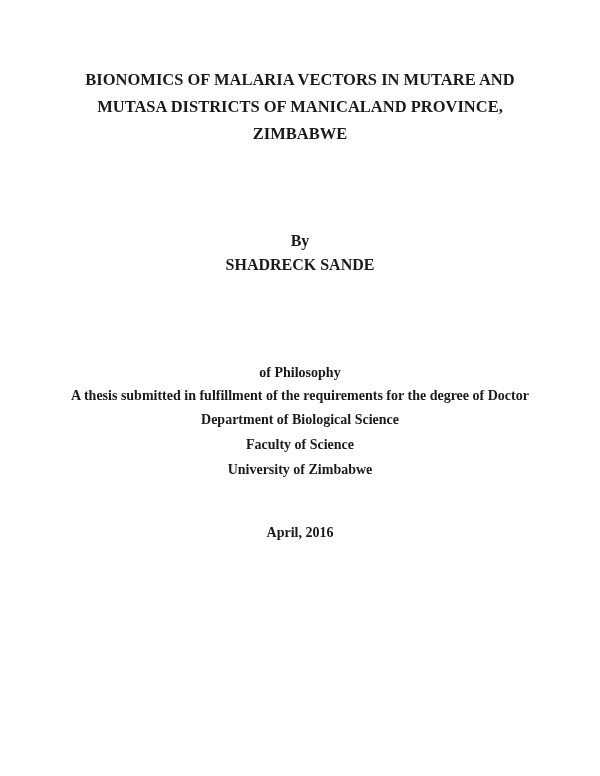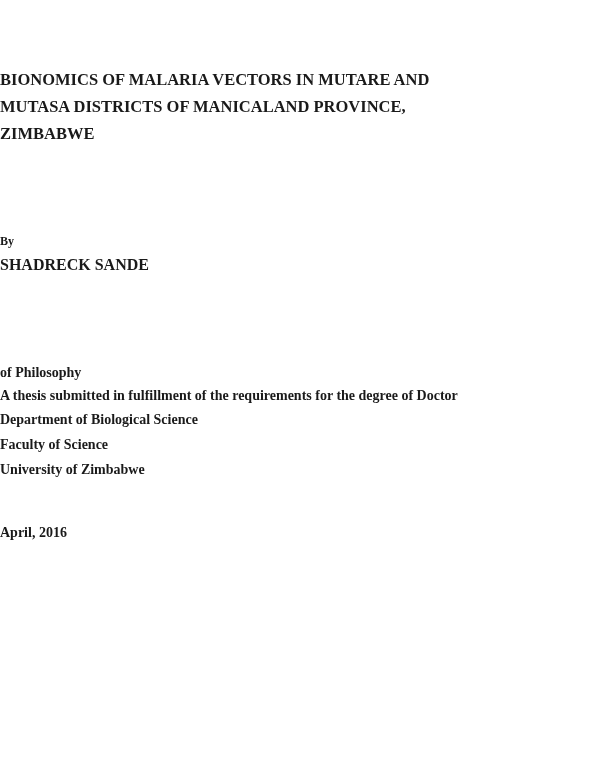--- a/index.html
+++ b/index.html
@@ -8,33 +8,34 @@
     background: #ffffff;
   }
   .page {
     position: relative;
     width: 600px;
     height: 776px;
     background: var(--page-bg, #ffffff);
     color: var(--text-color, #1a1a1a);
     font-family: "Liberation Serif", "DejaVu Serif", serif;
     font-weight: 700;
+    text-align: center;
     overflow: hidden;
   }
   .line {
     white-space: nowrap;
   }
   .title-block {
     padding-top: 66px;
     font-size: 16.5px;
     line-height: 27px;
   }
   .by-block {
     margin-top: 82px;
-    font-size: 12px;
+    font-size: 16px;
     line-height: 24px;
   }
   .author-block {
     font-size: 16px;
     line-height: 24px;
   }
   .statement-block {
     margin-top: 84px;
     font-size: 14px;
     line-height: 23px;

